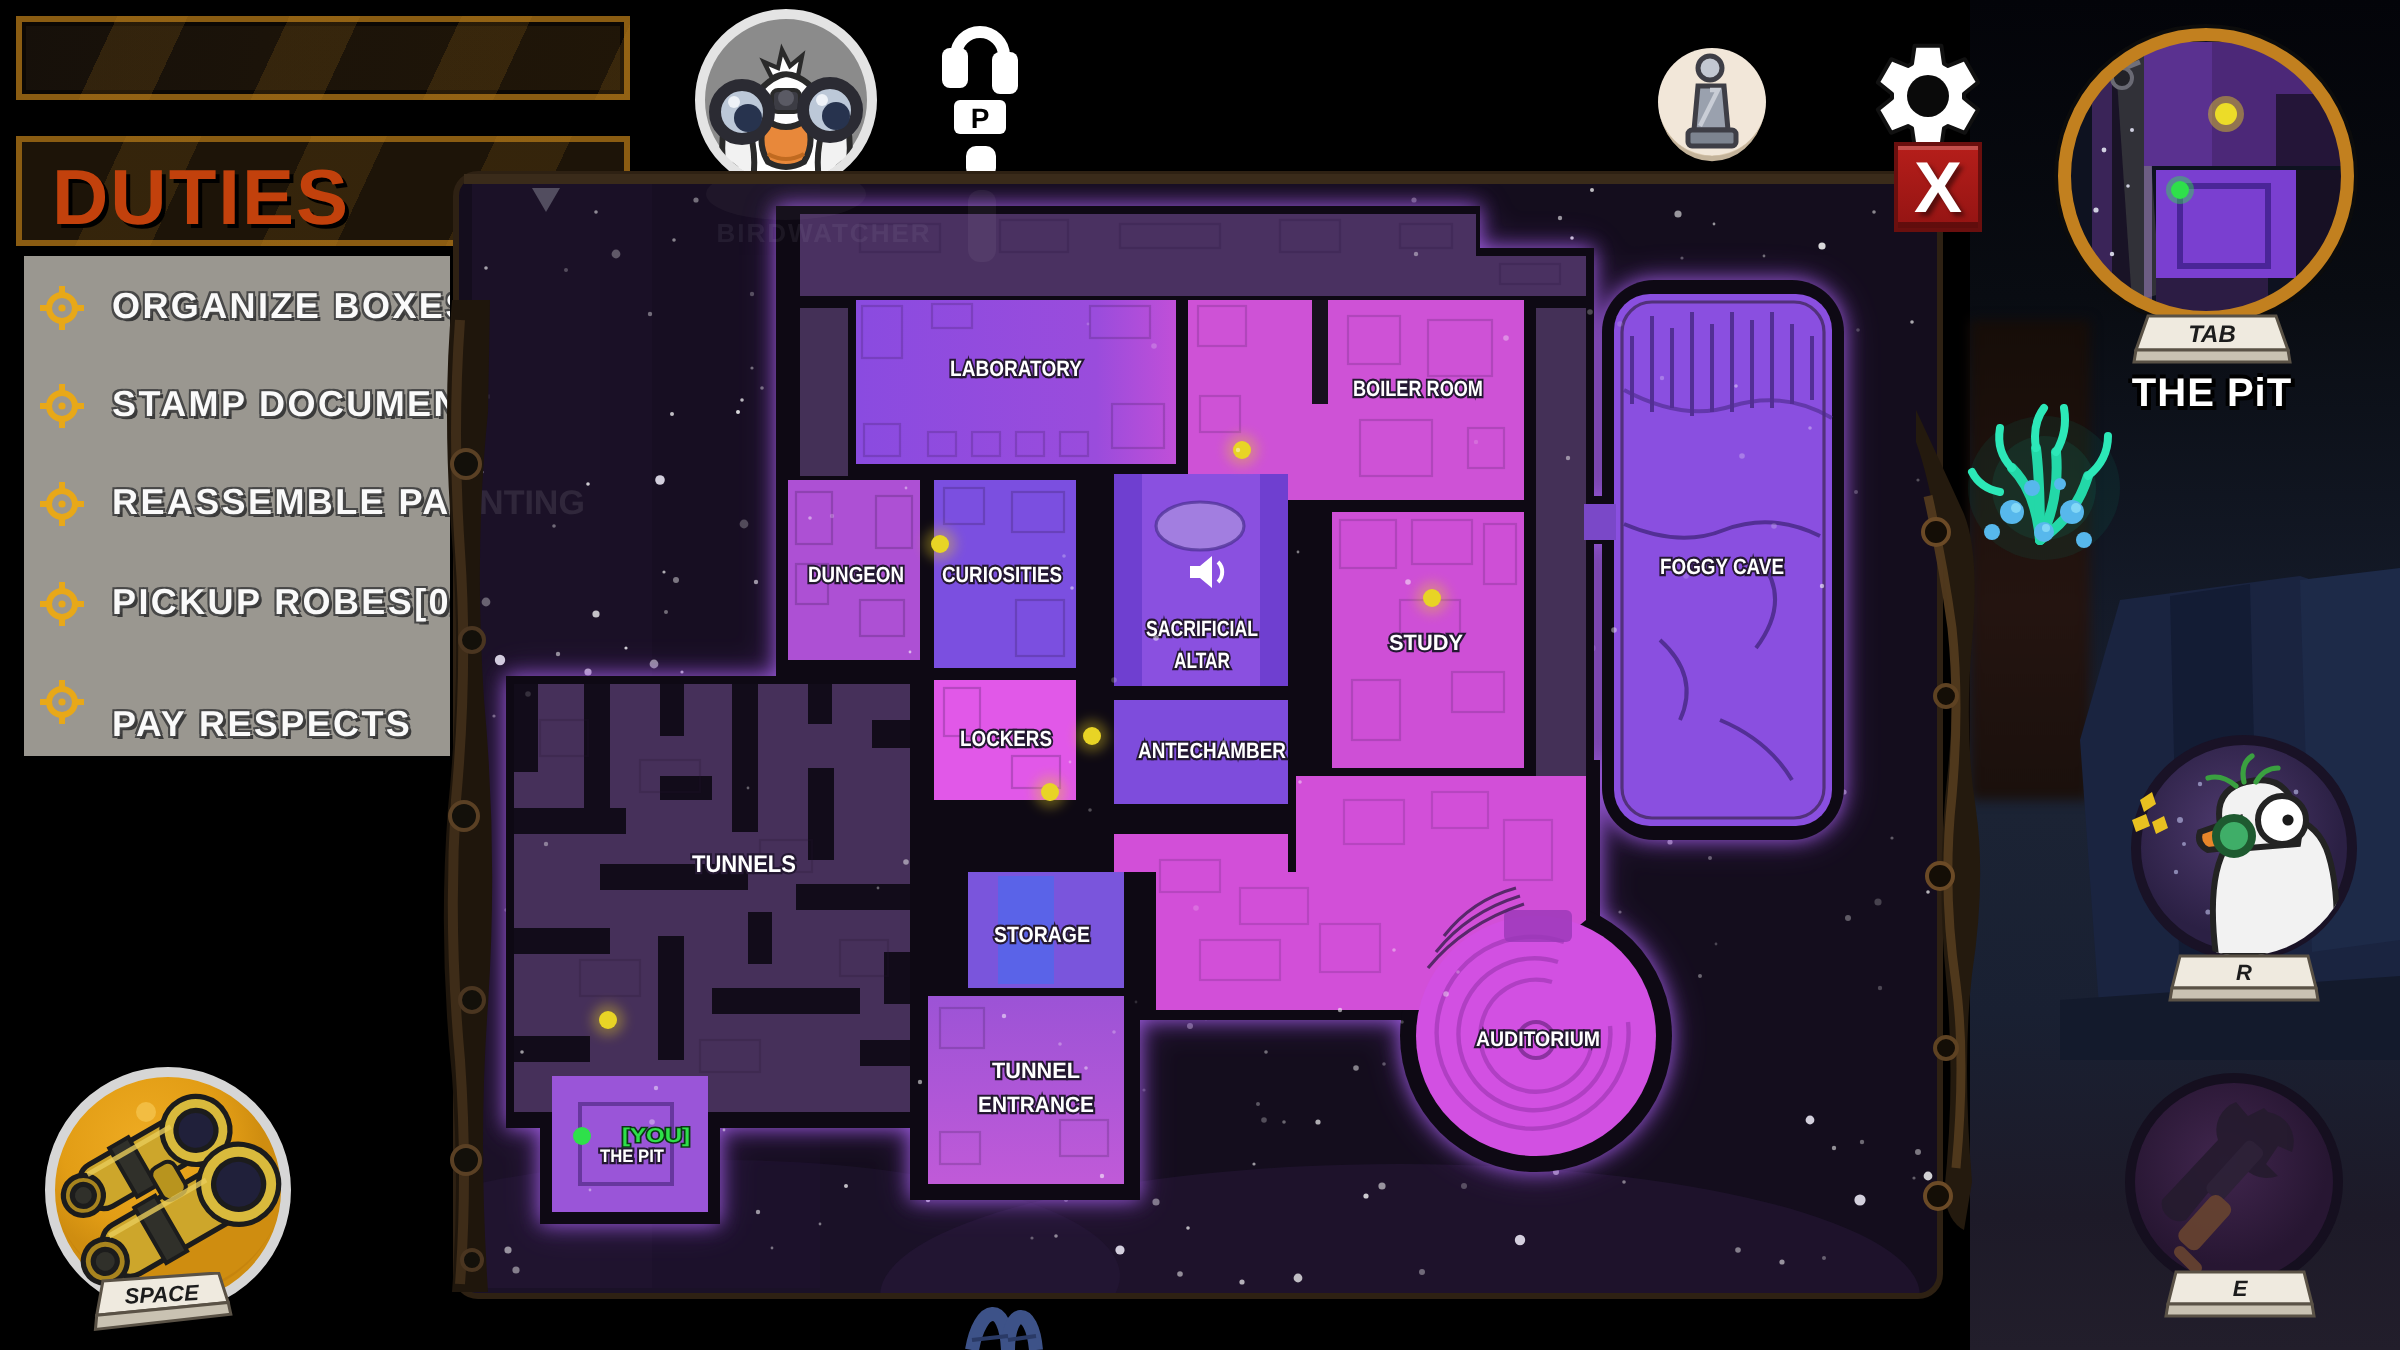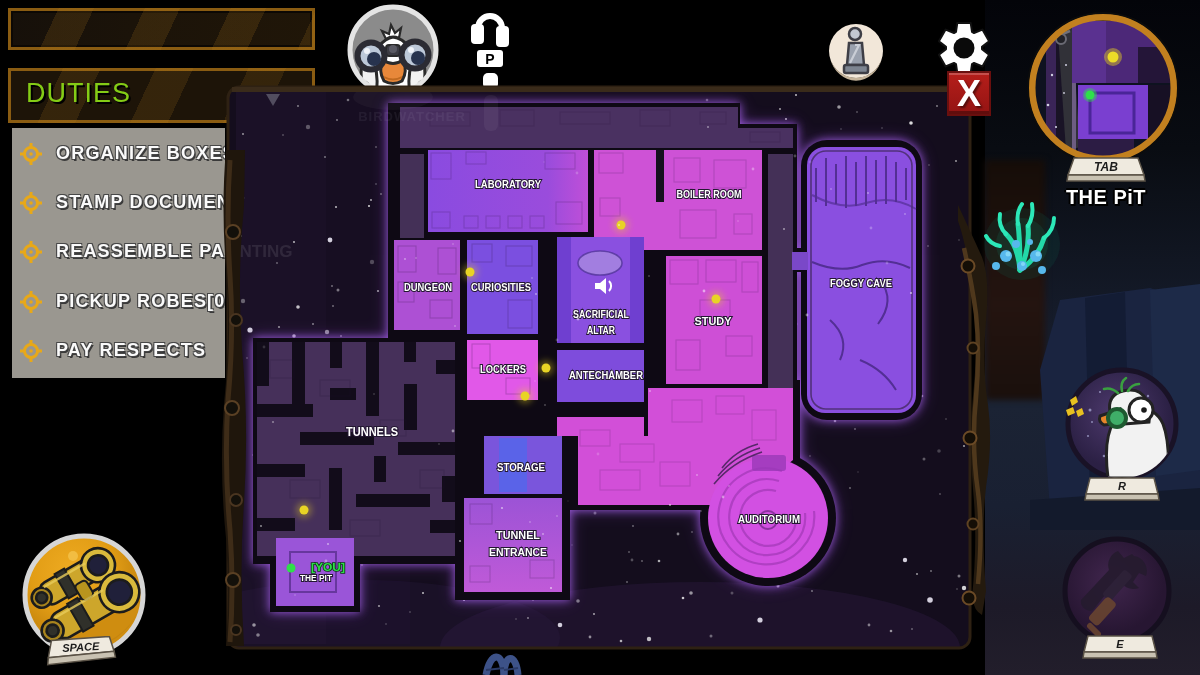--- a/index.html
+++ b/index.html
@@ -259,21 +259,21 @@
 <g stroke="#2a3a66" stroke-width="2" fill="none">
       <path d="M16,28 l18,-2 M34,28 l14,-2"></path>
     </g>
 </svg>
 
 <div style="position:absolute;left:8px;top:8px;width:307px;height:42px;border:3px solid #8a5c12;background:linear-gradient(100deg,#16100a 0%,#1b1309 40%,#201608 100%);box-shadow:inset 0 0 0 2px #0c0804"></div>
 <div style="position:absolute;left:8px;top:8px;width:307px;height:42px;background:repeating-linear-gradient(115deg,transparent 0 46px,rgba(190,130,30,.16) 46px 78px)"></div>
 
 <div style="position:absolute;left:8px;top:68px;width:307px;height:55px;border:3px solid #8a5c12;background:#1d1408"></div>
 <div style="position:absolute;left:8px;top:68px;width:307px;height:55px;background:repeating-linear-gradient(115deg,transparent 0 50px,rgba(190,130,30,.15) 50px 84px)"></div>
-<div style="position:absolute;left:26px;top:78px;font-size:27px;font-weight:normal;color:#84cc16;letter-spacing:1px;text-shadow:2px 2px 0 #000">DUTIES</div>
+<div style="position:absolute;left:26px;top:78px;font-size:39px;font-weight:bold;color:#c2410c;letter-spacing:1px;text-shadow:2px 2px 0 #000">DUTIES</div>
 
 <div style="position:absolute;left:12px;top:128px;width:213px;height:250px;background:rgba(162,159,152,0.95);overflow:hidden;box-shadow:2px 3px 0 rgba(0,0,0,0.35)">
 <svg style="position:absolute;left:6px;top:13px" width="26" height="26">
       <g stroke="#e8a818" fill="none">
         <circle cx="13" cy="13" r="6.5" stroke-width="3"></circle>
         <circle cx="13" cy="13" r="1.8" fill="#e8a818" stroke="none"></circle>
         <line x1="2" y1="13" x2="7" y2="13" stroke-width="3"></line>
         <line x1="19" y1="13" x2="24" y2="13" stroke-width="3"></line>
         <line x1="13" y1="2" x2="13" y2="7" stroke-width="3"></line>
         <line x1="13" y1="19" x2="13" y2="24" stroke-width="3"></line>
@@ -316,21 +316,21 @@
 <svg style="position:absolute;left:6px;top:210px" width="26" height="26">
       <g stroke="#e8a818" fill="none">
         <circle cx="13" cy="13" r="6.5" stroke-width="3"></circle>
         <circle cx="13" cy="13" r="1.8" fill="#e8a818" stroke="none"></circle>
         <line x1="2" y1="13" x2="7" y2="13" stroke-width="3"></line>
         <line x1="19" y1="13" x2="24" y2="13" stroke-width="3"></line>
         <line x1="13" y1="2" x2="13" y2="7" stroke-width="3"></line>
         <line x1="13" y1="19" x2="13" y2="24" stroke-width="3"></line>
       </g>
     </svg>
-    <div class="dtxt" style="top:212px">PAY RESPECTS</div>
+    <div class="dtxt" style="top:224px">PAY RESPECTS</div>
 </div>
 
 <svg style="position:absolute;left:210px;top:78px" width="790" height="580" viewBox="210 78 790 580">
 <defs>
   <filter id="glow1" x="-30%" y="-30%" width="160%" height="160%">
         <feGaussianBlur stdDeviation="5"></feGaussianBlur>
       </filter>
   <filter id="glow2" x="-40%" y="-40%" width="180%" height="180%">
         <feGaussianBlur stdDeviation="9"></feGaussianBlur>
       </filter>

